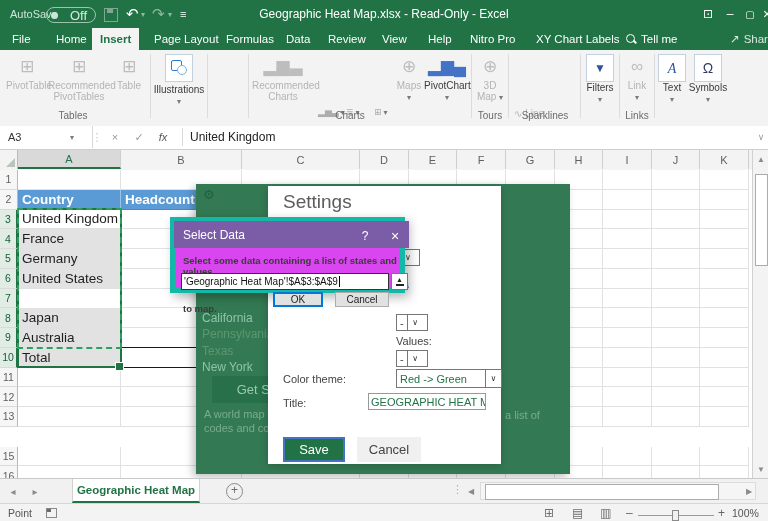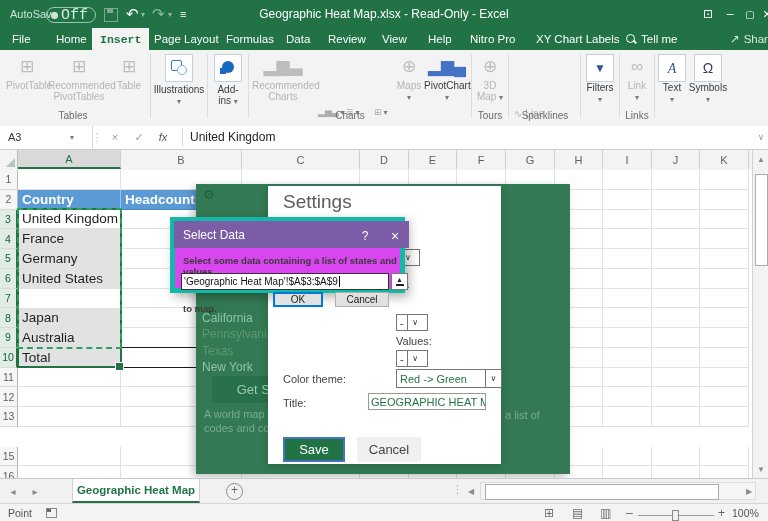--- a/index.html
+++ b/index.html
@@ -3,35 +3,35 @@
 <meta charset="utf-8">
 <style>
   html,body{margin:0;padding:0;background:#888;}
   .app{position:relative;width:768px;height:521px;overflow:hidden;
        font-family:"Liberation Sans","DejaVu Sans",sans-serif;background:#fff;
        -webkit-font-smoothing:antialiased;}
   
   .titlebar{position:absolute;left:0;top:0;width:768px;height:28px;background:#217346;color:#fff;}
   .tb-item{position:absolute;top:0;height:28px;display:flex;align-items:center;font-size:11px;color:#cfe3d8;}
   .autosave-pill{position:absolute;left:46px;top:7px;width:40px;height:14px;border:1px solid #9dc3af;
-     border-radius:8px;display:flex;align-items:center;font-size:15px;color:#d7e8df;padding:0 4px;gap:3px;font-family:Liberation Mono, monospace;}
+     border-radius:8px;display:flex;align-items:center;font-size:13px;color:#d7e8df;padding:0 4px;gap:12px;}
   .dot{width:7px;height:7px;border-radius:50%;background:#cfe3d8;}
   .save-ico{position:absolute;left:104px;top:8px;width:12px;height:12px;border:1px solid #7fa892;}
   .save-ico i{position:absolute;left:2px;top:0;width:6px;height:4px;background:#7fa892;display:block;}
   .qat{position:absolute;top:0;height:28px;display:flex;align-items:center;font-size:15px;color:#fff;}
   .qat.dim{color:#8db9a2;}
   .title-text{position:absolute;left:0;top:0;width:768px;height:28px;display:flex;align-items:center;
      justify-content:center;font-size:12px;color:#fff;pointer-events:none;}
   .winctl{position:absolute;top:0;height:28px;width:20px;display:flex;align-items:center;justify-content:center;
      font-size:12px;color:#fff;}
   
   .tabbar{position:absolute;left:0;top:28px;width:768px;height:22px;background:#217346;}
   .rtab{position:absolute;top:0;height:22px;display:flex;align-items:center;justify-content:center;
      font-size:11.5px;color:#fff;padding:0 8px;}
-  .rtab.active{background:#f3f3f3;color:#217346;font-weight:bold;font-family:Liberation Mono, monospace;}
+  .rtab.active{background:#f3f3f3;color:#217346;font-weight:bold;}
   .search-ico{width:10px;height:10px;position:relative;display:inline-block;margin-right:5px;}
   .search-ico i{position:absolute;left:0;top:0;width:7px;height:7px;border:1.4px solid #fff;border-radius:50%;display:block;}
   .search-ico b{position:absolute;left:7px;top:7px;width:4px;height:1.6px;background:#fff;transform:rotate(45deg);display:block;}
   
   .ribbon{position:absolute;left:0;top:50px;width:768px;height:76px;background:#f3f3f3;border-bottom:1px solid #d5d5d5;}
   .rsep{position:absolute;top:4px;height:64px;width:1px;background:#dcdcdc;}
   .rbtn{position:absolute;top:4px;text-align:center;color:#3b3b3b;font-size:10px;line-height:11px;}
   .rbtn .ric{display:block;font-size:17px;line-height:26px;height:26px;color:#8a8a8a;}
   .rbtn.dis{color:#b4b4b4;}
   .rbtn.dis .ric{color:#bdbdbd;}
@@ -216,25 +216,20 @@
     </div>
     <div class="glabel" style="left:28px;width:90px;">Tables</div>
     <div class="rsep" style="left:150px;"></div>
 
     <div class="rbtn" style="left:152px;width:54px;">
       <span class="ill-ic"><i></i><b></b></span><br>
       <span>Illustrations</span><br><span class="dd">▾</span>
     </div>
     <div class="rsep" style="left:207px;"></div>
 
-    <div class="rbtn" style="left:209px;width:38px;">
-      <span class="add-ic"><i></i><b></b></span><br>
-      <span>Add-</span><br>
-      <span>ins</span> <span class="dd">▾</span>
-    </div>
     <div class="rsep" style="left:248px;"></div>
 
     <div class="rbtn dis" style="left:252px;width:62px;">
       <span class="ric">▂▆▃</span>
       <span>Recommended</span><br><span>Charts</span>
     </div>
     <div class="mini" style="left:318px;top:57px;"><span>▂▅▃</span><span class="dd">▾</span></div>
     <div class="mini" style="left:346px;top:57px;"><span>≣</span><span class="dd">▾</span></div>
     <div class="mini" style="left:374px;top:57px;"><span>⊞</span><span class="dd">▾</span></div>
     <div class="mini" style="left:318px;top:75px;"><span>∿</span><span class="dd">▾</span></div>

